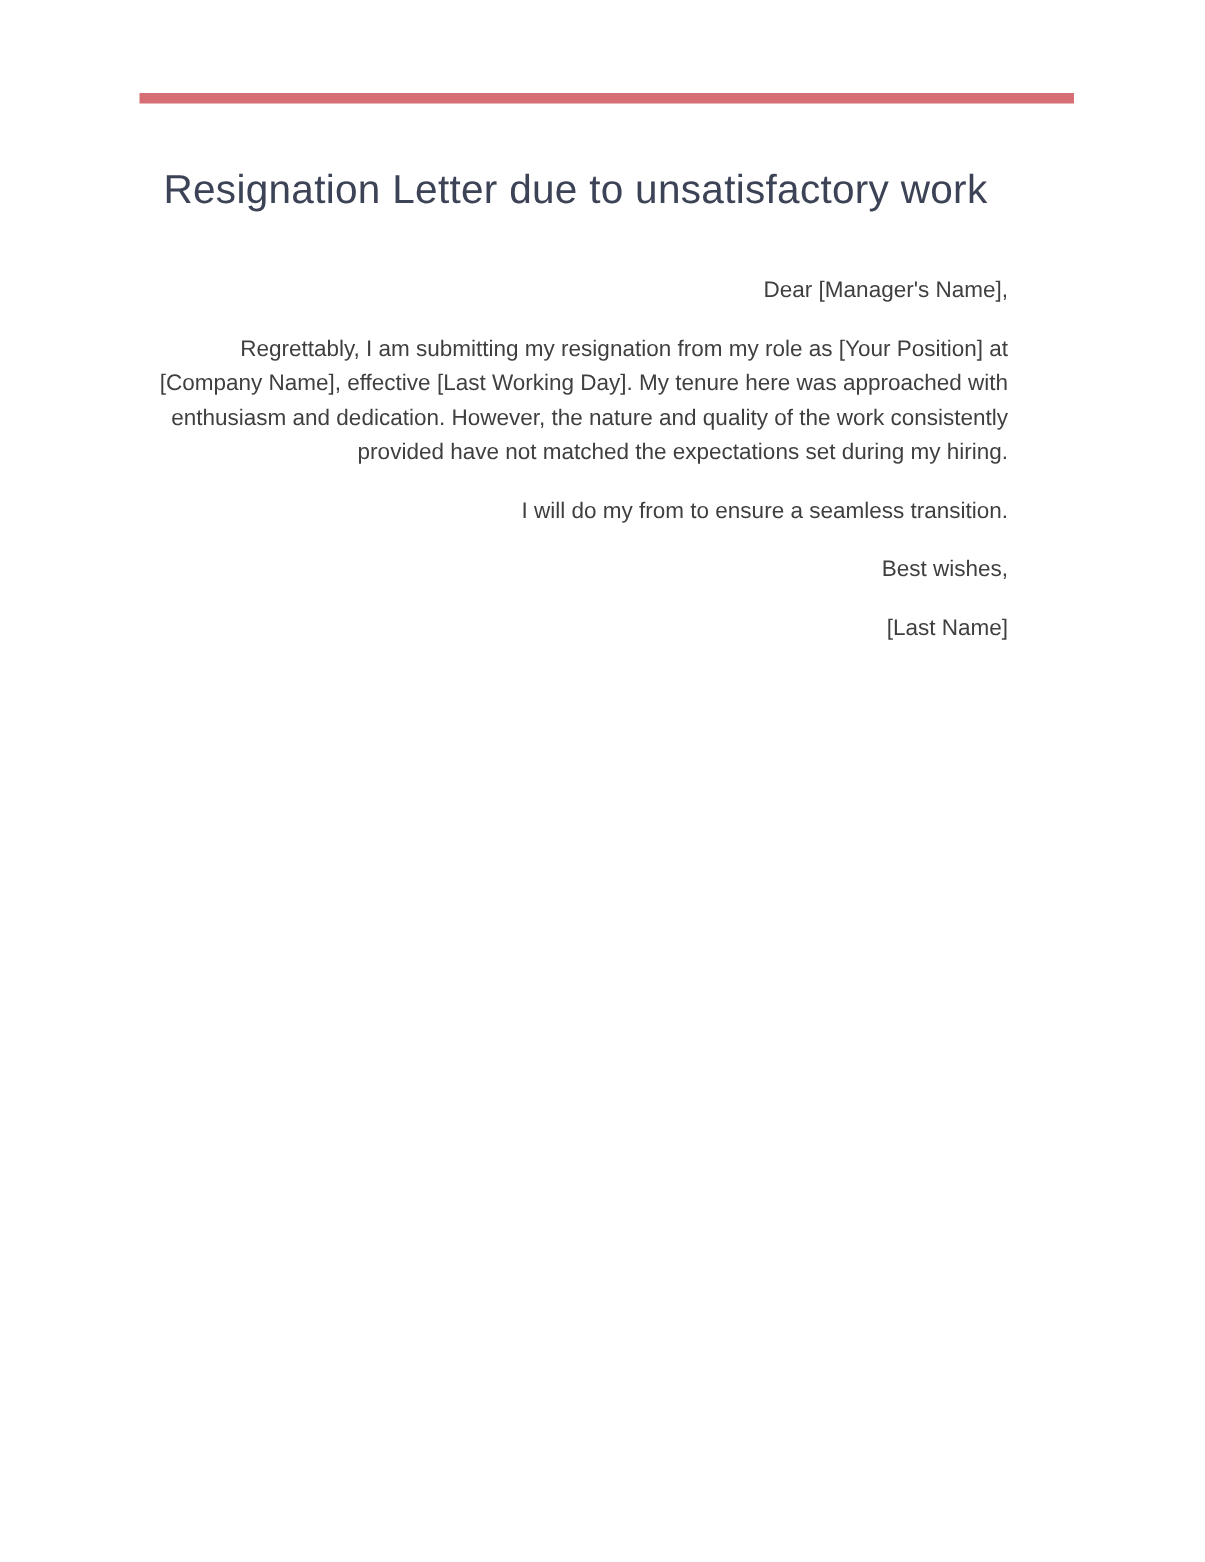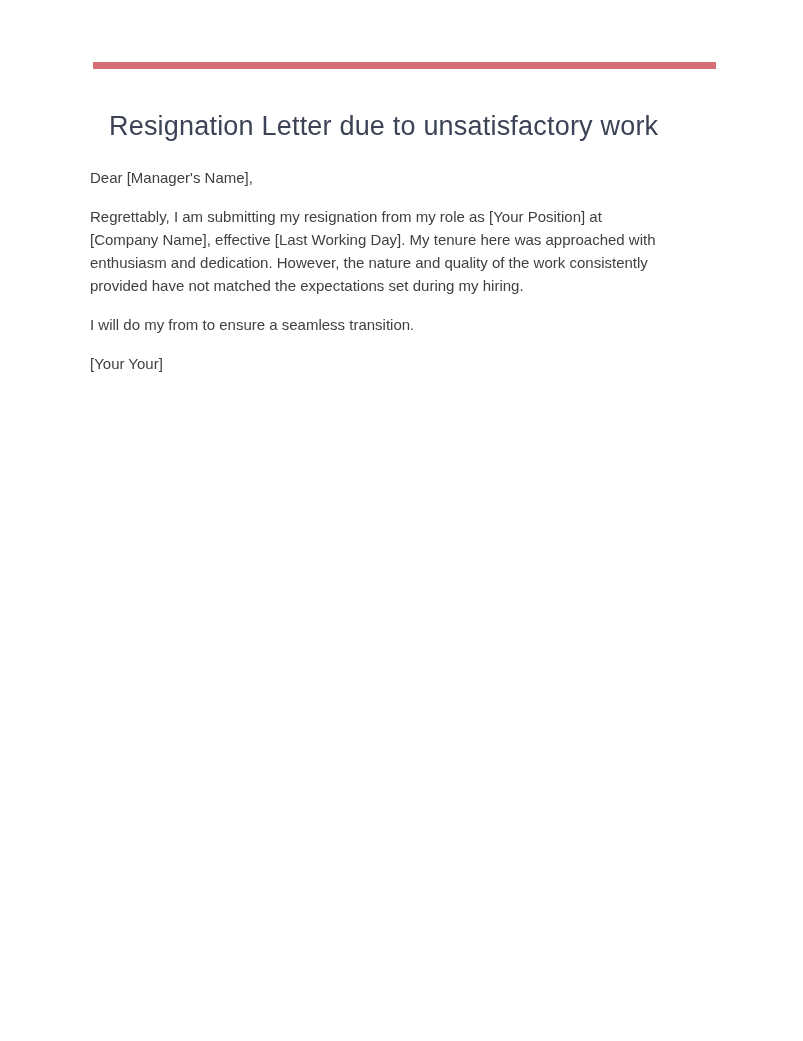--- a/index.html
+++ b/index.html
@@ -32,22 +32,23 @@
     width: 640px;
     font-size: 27px;
     font-weight: 400;
     color: #3d4356;
     letter-spacing: 0.2px;
     line-height: 32px;
   }
   .letter-body {
     position: absolute;
     left: 90px;
-    top: 166px;
+    top: 182px;
     width: 582px;
+    text-align: right;
   }
   .letter-body p {
     font-size: 15px;
     line-height: 23px;
     color: #3f3f3f;
     margin-bottom: 16px;
   }
 </style>
 </head>
 <body>
@@ -55,16 +56,17 @@
 <div class="page">
 
   <div class="accent-bar"></div>
 
   <h1 class="doc-title">Resignation Letter due to unsatisfactory work</h1>
 
   <div class="letter-body">
     <p>Dear [Manager's Name],</p>
     <p>Regrettably, I am submitting my resignation from my role as [Your Position] at [Company Name], effective [Last Working Day]. My tenure here was approached with enthusiasm and dedication. However, the nature and quality of the work consistently provided have not matched the expectations set during my hiring.</p>
     <p>I will do my from to ensure a seamless transition.</p>
-    <p>[Your Your]</p>
+    <p>Best wishes,</p>
+    <p>[Last Name]</p>
   </div>
 
 </div>
 
 </body></html>

